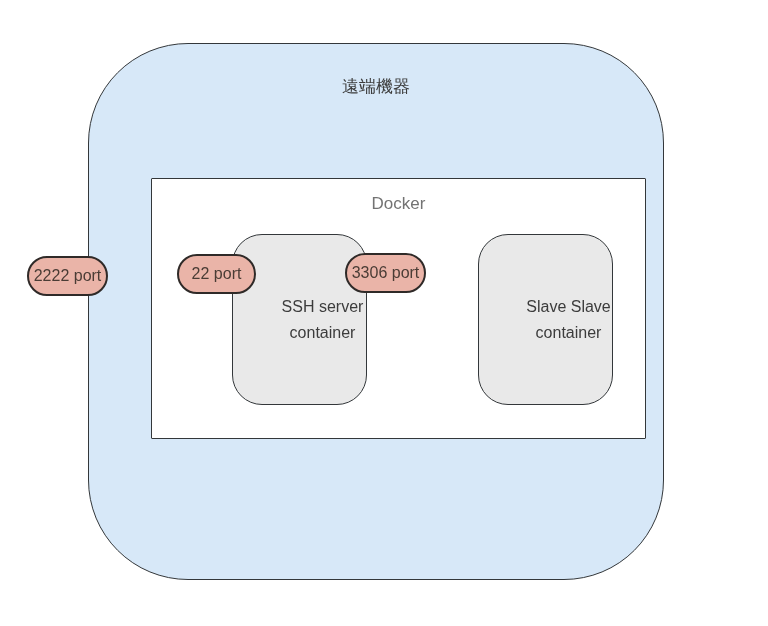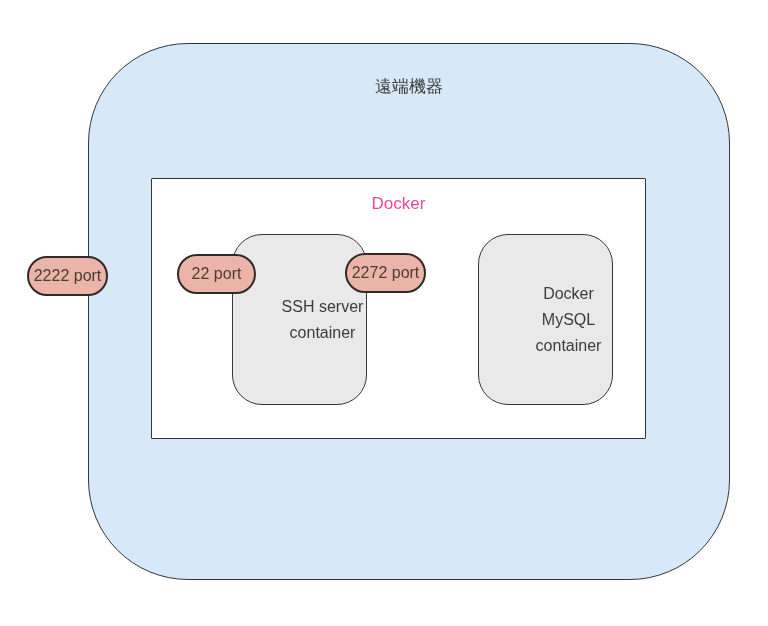--- a/index.html
+++ b/index.html
@@ -16,21 +16,21 @@
     font-family: "Liberation Sans", "DejaVu Sans", sans-serif;
     color: #3c3c3c;
   }
   .shape {
     position: absolute;
     box-sizing: border-box;
   }
   .machine {
     left: 88px;
     top: 43px;
-    width: 642px;
+    width: 576px;
     height: 537px;
     background: #d7e8f8;
     border: 1.5px solid #33373a;
     border-radius: 100px;
   }
   .machine-label {
     position: absolute;
     top: 31px;
     left: 0;
     right: 0;
@@ -48,21 +48,21 @@
     border: 1.5px solid #33373a;
     border-radius: 1px;
   }
   .docker-label {
     position: absolute;
     top: 15px;
     left: 0;
     right: 0;
     text-align: center;
     font-size: 17px;
-    color: #ec4899;
+    color: #737373;
   }
   .container-box {
     top: 234px;
     width: 135px;
     height: 171px;
     background: #e9e9e9;
     border: 1.5px solid #33373a;
     border-radius: 30px;
     display: flex;
     flex-direction: column;
@@ -104,29 +104,29 @@
       <div class="docker-label">Docker</div>
     </div>
   </div>
 
   <div class="shape container-box container-ssh">
     <span>SSH server</span>
     <span>container</span>
   </div>
 
   <div class="shape container-box container-mysql">
-    <span>Docker MySQL</span>
+    <span>Slave Slave</span>
     <span>container</span>
   </div>
 
   <div class="shape port port-2222">
     <span>2222 port</span>
   </div>
 
   <div class="shape port port-22">
     <span>22 port</span>
   </div>
 
   <div class="shape port port-3306">
-    <span>2272 port</span>
+    <span>3306 port</span>
   </div>
 
 </div>
 
 </body></html>

